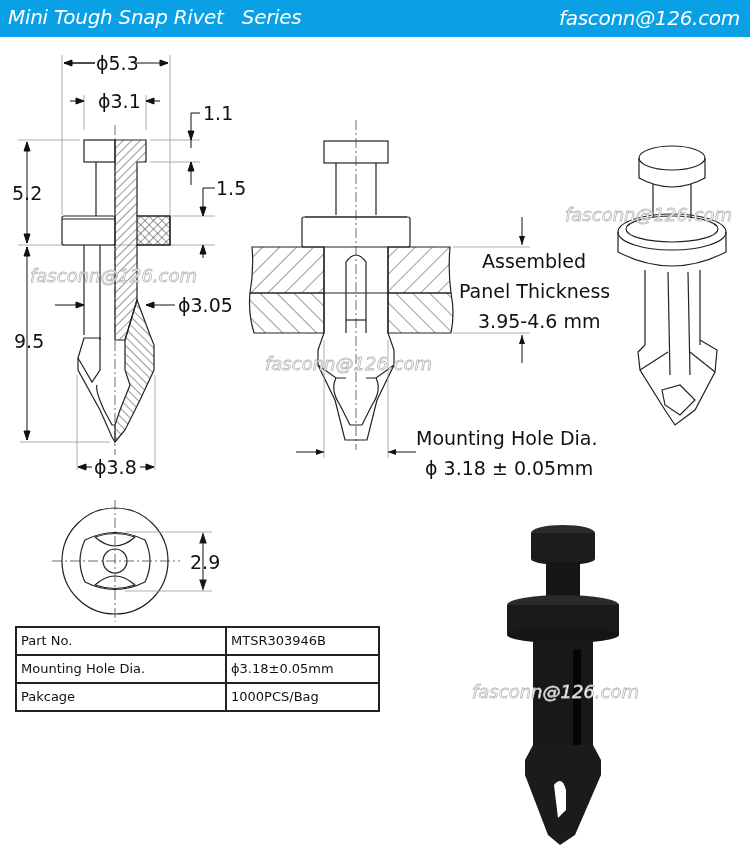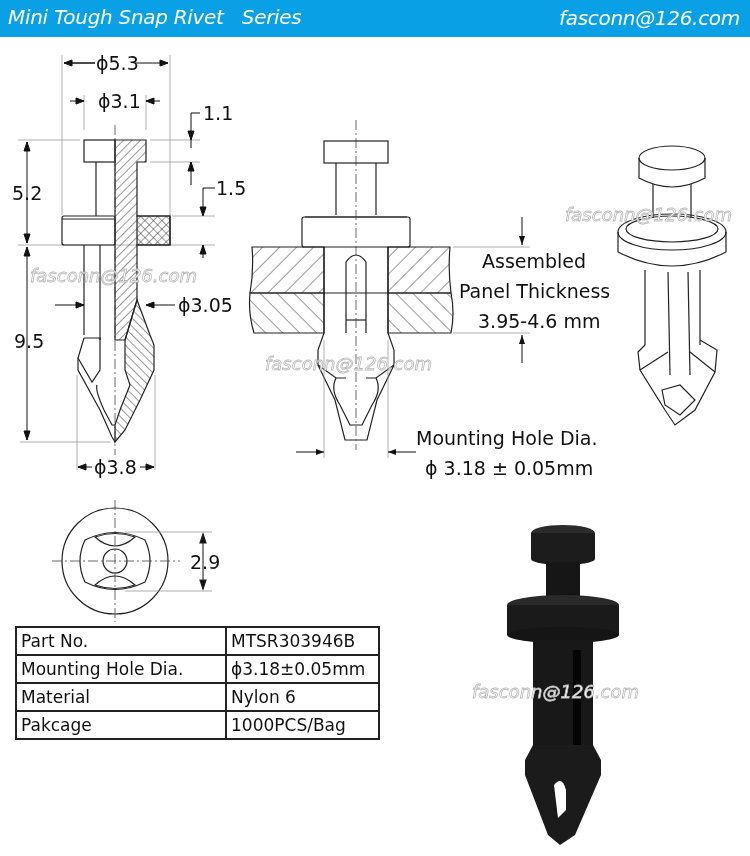--- a/index.html
+++ b/index.html
@@ -4,21 +4,21 @@
 <style>
   html,body{margin:0;padding:0;background:#fff;}
   body{width:750px;height:856px;position:relative;overflow:hidden;font-family:"DejaVu Sans","Liberation Sans",sans-serif;}
   .header{position:absolute;left:0;top:0;width:750px;height:37px;background:#0aa0e6;color:#fff;}
   .header .title{position:absolute;left:8px;top:5px;font-size:20px;font-style:italic;font-family:"DejaVu Sans",sans-serif;letter-spacing:-0.3px;white-space:pre;text-align:right;}
   .header .email{position:absolute;right:10px;top:6px;font-size:20px;font-style:italic;font-family:"DejaVu Sans",sans-serif;letter-spacing:-0.3px;}
   svg.drawing{position:absolute;left:0;top:37px;}
   .dim{font-family:"DejaVu Sans","Liberation Sans",sans-serif;font-size:19px;fill:#111;}
   .note{font-family:"DejaVu Sans","Liberation Sans",sans-serif;font-size:19px;fill:#111;}
   .wm{font-family:"DejaVu Sans",sans-serif;font-style:italic;font-size:18px;fill:#fff;stroke:#b8b8b8;stroke-width:0.8px;}
-  table.spec{position:absolute;left:15px;top:626px;border-collapse:collapse;font-family:"DejaVu Sans","Liberation Sans",sans-serif;font-size:17px;color:#111;}
+  table.spec{position:absolute;left:15px;top:626px;border-collapse:collapse;font-family:"DejaVu Sans","Liberation Sans",sans-serif;font-size:13px;color:#111;}
   table.spec td{border:2px solid #222;height:26px;padding:0 4px;line-height:26px;white-space:nowrap;}
   table.spec td.k{width:200px;}
   table.spec td.v{width:143px;}
 </style>
 </head>
 <body>
 
 <div class="header">
   <span class="title">Mini Tough Snap Rivet   Series</span>
   <span class="email">fasconn@126.com</span>
@@ -213,21 +213,17 @@
   <tbody>
       <tr>
     <td class="k">Part No.</td>
     <td class="v">MTSR303946B</td>
   </tr>
   <tr>
     <td class="k">Mounting Hole Dia.</td>
     <td class="v">ϕ3.18±0.05mm</td>
   </tr>
   <tr>
-    <td class="k">Material</td>
-    <td class="v">Nylon 6</td>
-  </tr>
-  <tr>
     <td class="k">Pakcage</td>
     <td class="v">1000PCS/Bag</td>
   </tr>
 </tbody>
   </table>
 
 </body></html>

